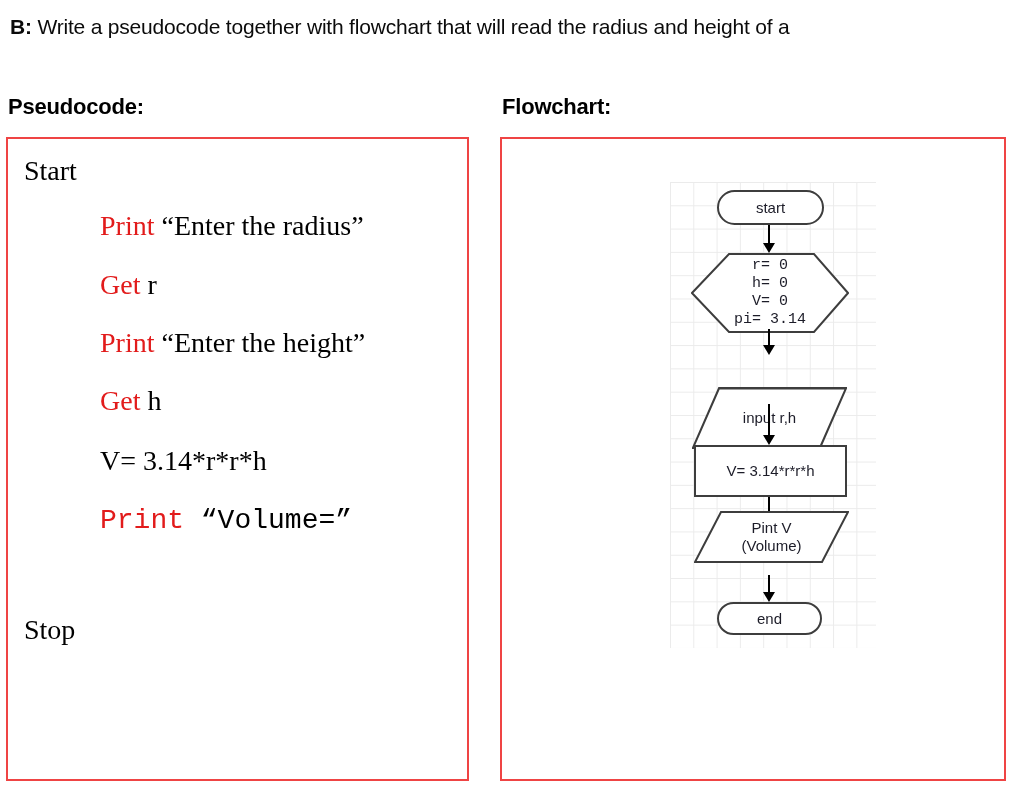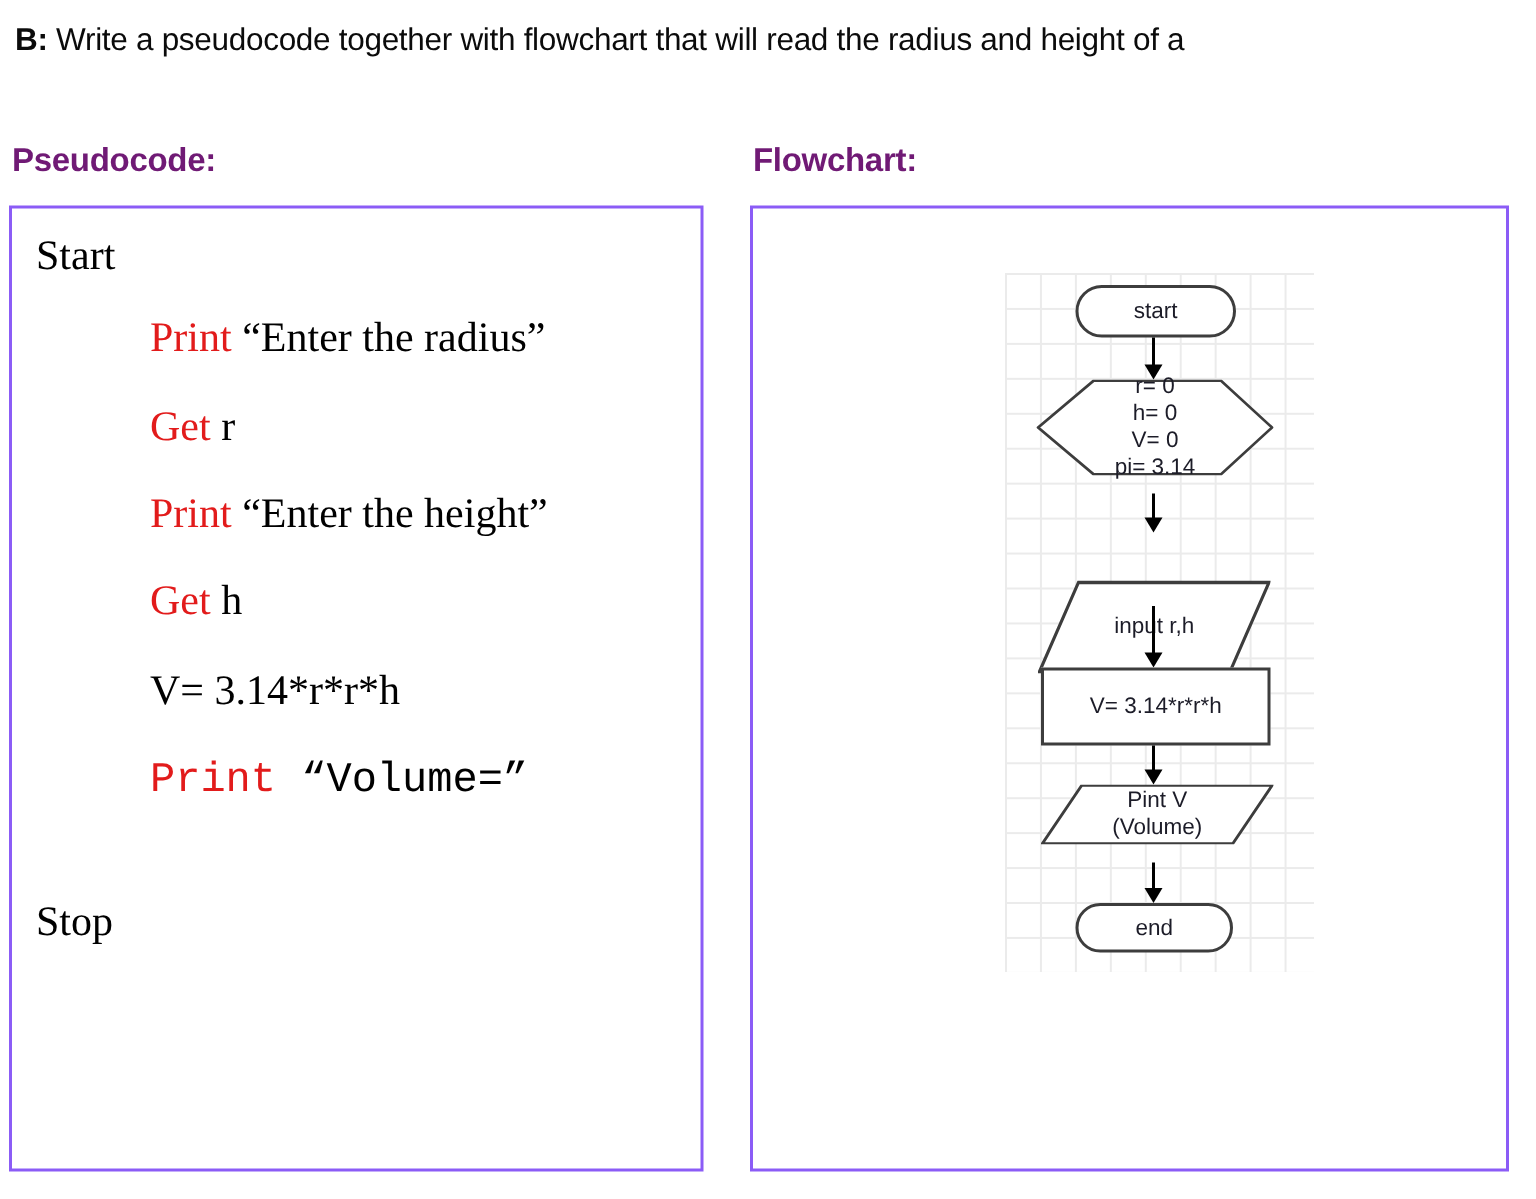--- a/index.html
+++ b/index.html
@@ -4,23 +4,23 @@
 <style>
   html,body{margin:0;padding:0;background:#ffffff;}
   #page{
     position:relative;width:1024px;height:799px;background:#ffffff;overflow:hidden;
     font-family:"Liberation Sans",sans-serif;color:#000;
   }
   
   .q-line{position:absolute;left:10px;font-size:21px;letter-spacing:-0.2px;line-height:30px;white-space:nowrap;color:#0b0b0b;}
   .q-line b{font-weight:bold;}
   
-  .sec-heading{position:absolute;top:94px;font-size:22px;font-weight:bold;letter-spacing:-0.2px;color:#701a75;white-space:nowrap;}
+  .sec-heading{position:absolute;top:94px;font-size:22px;font-weight:bold;letter-spacing:-0.2px;color:#000000;white-space:nowrap;}
   
-  .panel{position:absolute;top:137px;height:644px;border:2px solid #8b5cf6;background:#fff;box-sizing:border-box;}
+  .panel{position:absolute;top:137px;height:644px;border:2px solid #ef4444;background:#fff;box-sizing:border-box;}
   #pseudocode-panel{left:6px;width:463px;}
   #flowchart-panel{left:500px;width:506px;}
   
   .ps-line{
     position:absolute;left:92px;font-family:"Liberation Serif",serif;font-size:28px;
     white-space:pre;color:#000;line-height:34px;
   }
   .ps-line.noindent{left:16px;}
   .kw{color:var(--red,#e21b1b);}
   
@@ -60,36 +60,36 @@
   <div class="sec-heading" style="left:502px;">Flowchart:</div>
 
   <div id="pseudocode-panel" class="panel">
     <div class="ps-line noindent" style="top:15px;"><span class="kw"></span><span>Start</span></div>
     <div class="ps-line" style="top:70px;"><span class="kw">Print</span><span> “Enter the radius”</span></div>
     <div class="ps-line" style="top:129px;"><span class="kw">Get</span><span> r</span></div>
     <div class="ps-line" style="top:187px;"><span class="kw">Print</span><span> “Enter the height”</span></div>
     <div class="ps-line" style="top:245px;"><span class="kw">Get</span><span> h</span></div>
     <div class="ps-line" style="top:305px;"><span class="kw"></span><span>V= 3.14*r*r*h</span></div>
     <div class="ps-line" style="top:365px;font-family:Liberation Mono, monospace;"><span class="kw">Print</span><span> “Volume=”</span></div>
-    <div class="ps-line noindent" style="top:459px;"><span class="kw"></span><span>Stop</span></div>
+    <div class="ps-line noindent" style="top:474px;"><span class="kw"></span><span>Stop</span></div>
   </div>
 
   <div id="flowchart-panel" class="panel">
     <div id="flow-grid"></div>
 
     <div class="node stadium" style="left:215px;top:51px;width:107px;height:35px;border-radius:17.5px;">
       <div class="node-text">start</div>
     </div>
 
     <div class="arrow" style="top:86px;height:28px;">
       <div class="arrow-line"></div>
       <div class="arrow-head"></div>
     </div>
 
-    <div class="node svg-node" style="left:189px;top:114px;width:158px;height:64px;">
+    <div class="node svg-node" style="left:189px;top:114px;width:158px;height:80px;font-family:Liberation Mono, monospace;">
       <svg viewBox="0 0 158 76" preserveAspectRatio="none">
         <polygon points="38,1 123,1 157,38 123,75 38,75 1,38"></polygon>
       </svg>
       <div class="node-text">
         <span>r= 0</span>
         <span>h= 0</span>
         <span>V= 0</span>
         <span>pi= 3.14</span>
       </div>
     </div>
@@ -113,21 +113,21 @@
 
     <div class="node rect-node" style="left:192px;top:306px;width:153px;height:52px;">
       <div class="node-text">V= 3.14*r*r*h</div>
     </div>
 
     <div class="arrow" style="top:358px;height:26px;">
       <div class="arrow-line"></div>
       <div class="arrow-head"></div>
     </div>
 
-    <div class="node svg-node" style="left:192px;top:384px;width:155px;height:40px;">
+    <div class="node svg-node" style="left:192px;top:372px;width:155px;height:52px;">
       <svg viewBox="0 0 155 52" preserveAspectRatio="none">
         <polygon points="27,1 154,1 128,51 1,51"></polygon>
       </svg>
       <div class="node-text">
         <span>Pint V</span>
         <span>(Volume)</span>
       </div>
     </div>
 
     <div class="arrow" style="top:436px;height:27px;">

